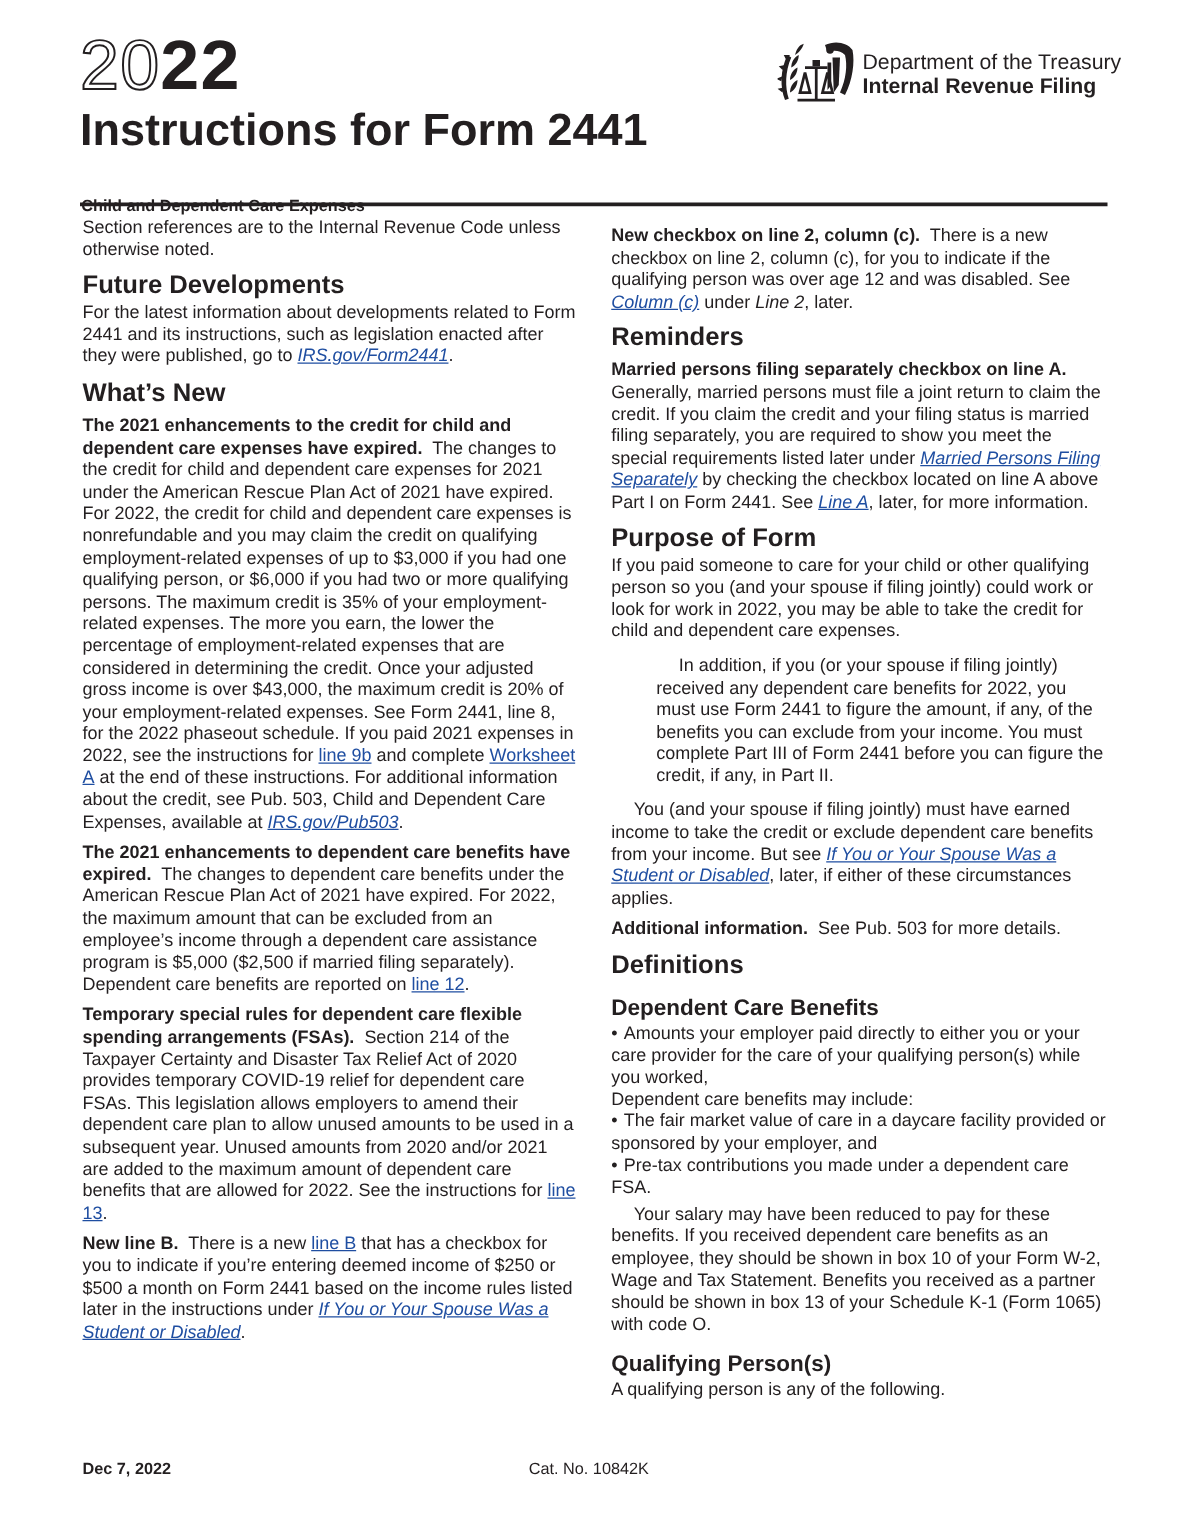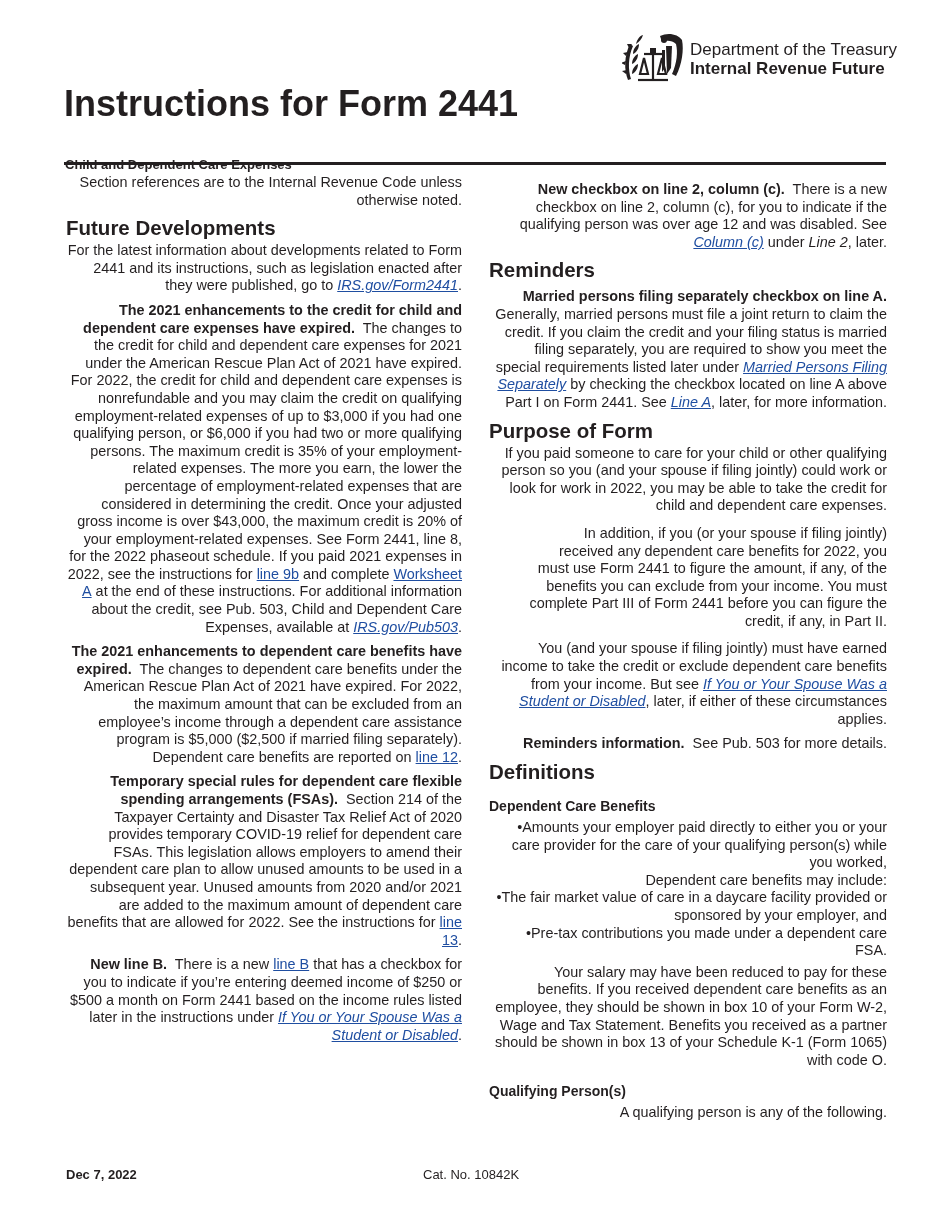--- a/index.html
+++ b/index.html
@@ -38,44 +38,45 @@
   }
   .agency .logo { width: 64px; height: 58px; margin-right: 4px; }
   .agency .lines { font-size: 17px; line-height: 19px; }
   .agency .lines .l2 { font-weight: bold; }
 
   
   .col { position: absolute; top: 174px; font-size: 14.4px; line-height: 17.6px; }
   .col.left { left: 66px; width: 396px; }
   .col.right { left: 489px; width: 398px; }
 
-  p { margin-bottom: 7px; text-align: right; }
+  p { margin-bottom: 7px; }
   p.indent { text-indent: 18px; }
   .b { font-weight: bold; }
   h2 { font-size: 20.5px; font-weight: bold; line-height: 24px; margin: 6px 0 2px; }
-  h3 { font-size: 14px; font-weight: bold; line-height: 20px; margin: 12px 0 3px; }
+  h3 { font-size: 18px; font-weight: bold; line-height: 20px; margin: 12px 0 3px; }
   a { color: #1f4ea1; }
   a.it { font-style: italic; }
   .ital { font-style: italic; }
   .bullet { margin-bottom: 0; }
   .bullet .dot { display: inline-block; width: 10px; }
 
   
   .footer-date {
     position: absolute; left: 66px; top: 1167px; font-size: 13px; font-weight: bold;
   }
   .footer-cat {
     position: absolute; left: 423px; top: 1167px; font-size: 13px;
   }
 </style>
 </head>
 <body>
 
 <div class="page">
 
+  <div class="year"><span class="outline">20</span><span>22</span></div>
   <div class="title">Instructions for Form 2441</div>
   <div class="subtitle">Child and Dependent Care Expenses</div>
   <div class="header-rule"></div>
 
   <div class="agency">
     <svg class="logo" viewBox="0 0 64 58">
 
       <g fill="#231f20">
         <path d="M6 50 C2 40 2 26 8 14 L11 16 C6 27 6 40 9 49 Z"></path>
         <path d="M4 44 l-4 -3 l5 -1 z"></path>
@@ -99,51 +100,52 @@
         <path d="M22 24 L40 24"></path>
         <path d="M31 24 L31 50"></path>
         <path d="M22 28 L18 44 L26 44 Z"></path>
         <path d="M40 28 L36 44 L44 44 Z"></path>
         <path d="M16 50 L46 50"></path>
       </g>
       <rect x="28" y="18" width="6" height="5" fill="#231f20"></rect>
     </svg>
     <div class="lines">
       <div class="l1">Department of the Treasury</div>
-      <div class="l2">Internal Revenue Future</div>
+      <div class="l2">Internal Revenue Filing</div>
     </div>
   </div>
 
   <div class="col left">
     <p>Section references are to the Internal Revenue Code unless otherwise noted.</p>
 
     <h2>Future Developments</h2>
     <p><span>For the latest information about developments related to Form 2441 and its instructions, such as legislation enacted after they were published, go to </span><a class="it" href="#">IRS.gov/Form2441</a><span>.</span></p>
 
+    <h2 style="margin-top:8px;">What’s New</h2>
 
     <p style="margin-top:6px;"><span class="b">The 2021 enhancements to the credit for child and dependent care expenses have expired.</span>&nbsp; <span>The changes to the credit for child and dependent care expenses for 2021 under the American Rescue Plan Act of 2021 have expired. For 2022, the credit for child and dependent care expenses is nonrefundable and you may claim the credit on qualifying employment-related expenses of up to $3,000 if you had one qualifying person, or $6,000 if you had two or more qualifying persons. The maximum credit is 35% of your employment-related expenses. The more you earn, the lower the percentage of employment-related expenses that are considered in determining the credit. Once your adjusted gross income is over $43,000, the maximum credit is 20% of your employment-related expenses. See Form 2441, line 8, for the 2022 phaseout schedule. If you paid 2021 expenses in 2022, see the instructions for </span><a href="#">line 9b</a><span> and complete </span><a href="#">Worksheet A</a><span> at the end of these instructions. For additional information about the credit, see Pub. 503, Child and Dependent Care Expenses, available at </span><a class="it" href="#">IRS.gov/Pub503</a><span>.</span></p>
 
     <p><span class="b">The 2021 enhancements to dependent care benefits have expired.</span>&nbsp; <span>The changes to dependent care benefits under the American Rescue Plan Act of 2021 have expired. For 2022, the maximum amount that can be excluded from an employee’s income through a dependent care assistance program is $5,000 ($2,500 if married filing separately). Dependent care benefits are reported on </span><a href="#">line 12</a><span>.</span></p>
 
     <p><span class="b">Temporary special rules for dependent care flexible spending arrangements (FSAs).</span>&nbsp; <span>Section 214 of the Taxpayer Certainty and Disaster Tax Relief Act of 2020 provides temporary COVID-19 relief for dependent care FSAs. This legislation allows employers to amend their dependent care plan to allow unused amounts to be used in a subsequent year. Unused amounts from 2020 and/or 2021 are added to the maximum amount of dependent care benefits that are allowed for 2022. See the instructions for </span><a href="#">line 13</a><span>.</span></p>
 
     <p><span class="b">New line B.</span>&nbsp; <span>There is a new </span><a href="#">line B</a><span> that has a checkbox for you to indicate if you’re entering deemed income of $250 or $500 a month on Form 2441 based on the income rules listed later in the instructions under </span><a class="it" href="#">If You or Your Spouse Was a Student or Disabled</a><span>.</span></p>
   </div>
 
   <div class="col right" style="top:181px;">
     <p><span class="b">New checkbox on line 2, column (c).</span>&nbsp; <span>There is a new checkbox on line 2, column (c), for you to indicate if the qualifying person was over age 12 and was disabled. See </span><a class="it" href="#">Column (c)</a><span> under </span><span class="ital">Line 2</span><span>, later.</span></p>
 
     <h2>Reminders</h2>
     <p style="margin-top:6px;"><span class="b">Married persons filing separately checkbox on line A.</span> <span>Generally, married persons must file a joint return to claim the credit. If you claim the credit and your filing status is married filing separately, you are required to show you meet the special requirements listed later under </span><a class="it" href="#">Married Persons Filing Separately</a><span> by checking the checkbox located on line A above Part I on Form 2441. See </span><a class="it" href="#">Line A</a><span>, later, for more information.</span></p>
 
     <h2>Purpose of Form</h2>
     <p style="margin-bottom:10px;">If you paid someone to care for your child or other qualifying person so you (and your spouse if filing jointly) could work or look for work in 2022, you may be able to take the credit for child and dependent care expenses.</p>
     <p class="indent" style="margin-bottom:10px;margin-left:36px;">In addition, if you (or your spouse if filing jointly) received any dependent care benefits for 2022, you must use Form 2441 to figure the amount, if any, of the benefits you can exclude from your income. You must complete Part III of Form 2441 before you can figure the credit, if any, in Part II.</p>
     <p class="indent"><span>You (and your spouse if filing jointly) must have earned income to take the credit or exclude dependent care benefits from your income. But see </span><a class="it" href="#">If You or Your Spouse Was a Student or Disabled</a><span>, later, if either of these circumstances applies.</span></p>
-    <p><span class="b">Reminders information.</span>&nbsp; <span>See Pub. 503 for more details.</span></p>
+    <p><span class="b">Additional information.</span>&nbsp; <span>See Pub. 503 for more details.</span></p>
 
     <h2>Definitions</h2>
     <h3>Dependent Care Benefits</h3>
     <p class="bullet"><span class="dot">•</span><span>Amounts your employer paid directly to either you or your care provider for the care of your qualifying person(s) while you worked,</span></p>
     <p class="bullet">Dependent care benefits may include:</p>
     <p class="bullet"><span class="dot">•</span><span>The fair market value of care in a daycare facility provided or sponsored by your employer, and</span></p>
     <p class="bullet" style="margin-bottom:4px;"><span class="dot">•</span><span>Pre-tax contributions you made under a dependent care FSA.</span></p>
     <p class="indent">Your salary may have been reduced to pay for these benefits. If you received dependent care benefits as an employee, they should be shown in box 10 of your Form W-2, Wage and Tax Statement. Benefits you received as a partner should be shown in box 13 of your Schedule K-1 (Form 1065) with code O.</p>
 
     <h3>Qualifying Person(s)</h3>

